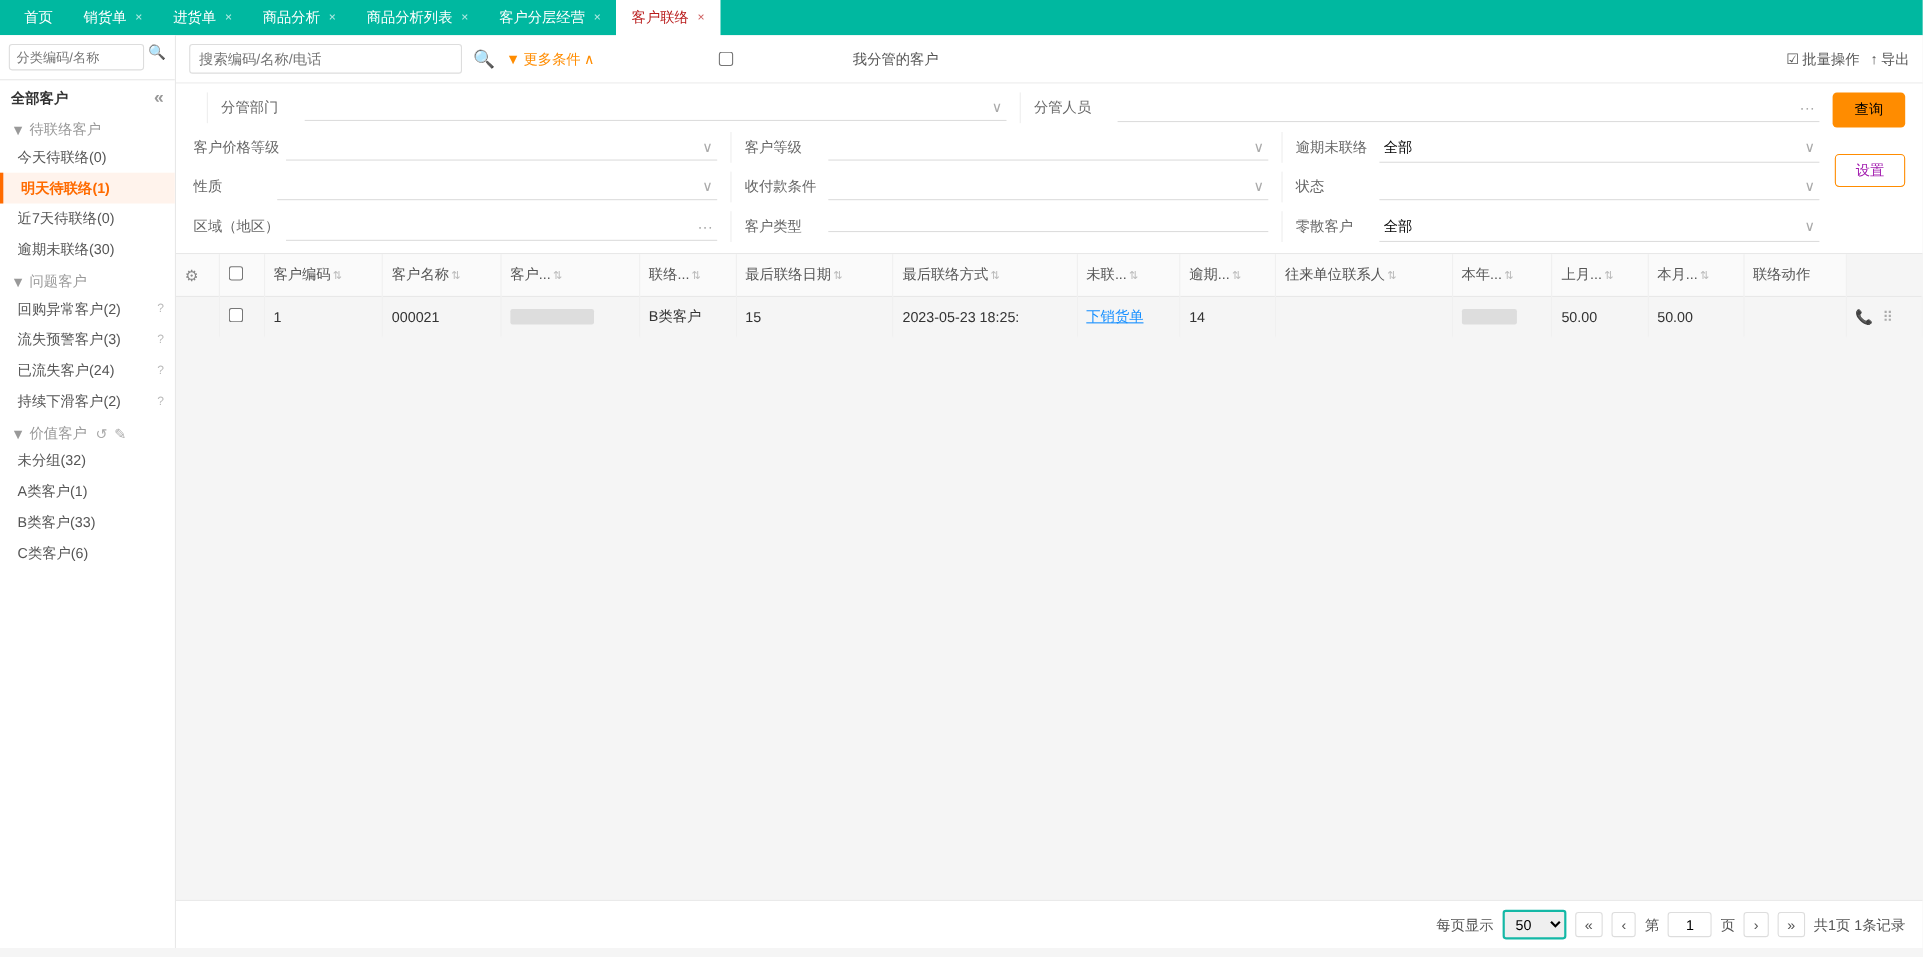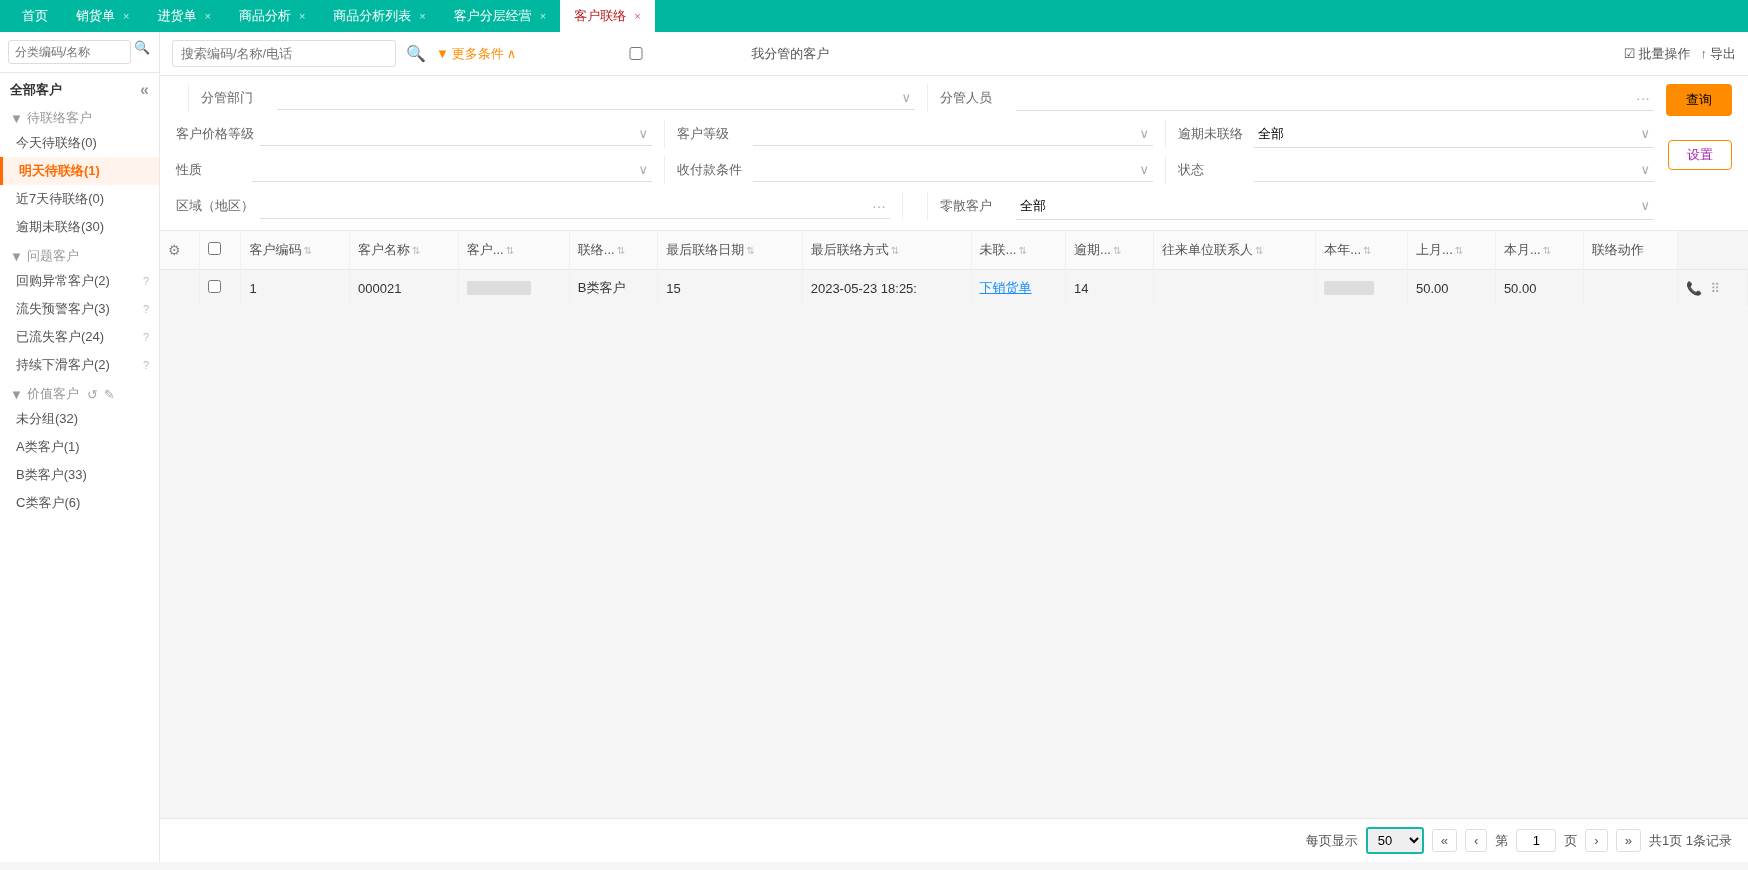--- a/index.html
+++ b/index.html
@@ -438,21 +438,21 @@
       <span>B类客户(33)</span>
     </div>
     <div class="sidebar-item">
       <span>C类客户(6)</span>
     </div>
   </div>
 
   <div class="content-area">
 
     <div class="filter-bar">
-      <input type="text" style="width: 224px;" placeholder="搜索编码/名称/电话">
+      <input type="text" style="width: 248px;" placeholder="搜索编码/名称/电话">
       <span class="filter-search-btn">🔍</span>
       <button class="more-conditions-btn">
         <span>▼</span>
         <span>更多条件</span>
         <span>∧</span>
       </button>
       <label class="my-customers-check">
         <input type="checkbox" style="">
         <span>我分管的客户</span>
       </label>
@@ -545,20 +545,26 @@
 
           <div class="filter-row" style="margin-bottom:0;">
             <div class="filter-cell">
               <span class="filter-label">区域（地区）</span>
               <div class="filter-select">
                 <span class="filter-select-text"></span>
                 <span class="filter-dots">···</span>
               </div>
             </div>
             <div class="filter-divider"></div>
+            <div class="filter-cell">
+              <span class="filter-label">客户类型</span>
+              <div class="filter-select">
+                <span class="filter-select-text"></span>
+              </div>
+            </div>
             <div class="filter-divider"></div>
             <div class="filter-cell">
               <span class="filter-label">零散客户</span>
               <div class="filter-select">
                 <span>全部</span>
                 <span class="filter-chevron">∨</span>
               </div>
             </div>
           </div>
         </div>
@@ -590,21 +596,21 @@
             <th>联络动作</th>
           </tr>
         </thead>
         <tbody id="table-body">
 
         <tr>
     <td></td>
     <td><input type="checkbox" style=""></td>
     <td>1</td>
     <td>000021</td>
-    <td><span style="display:inline-block;width:64px;height:14px;padding-left:12px;" class="blurred">Ea</span></td>
+    <td><span style="display:inline-block;width:76px;height:14px;padding-left:12px;" class="blurred">Ea</span></td>
     <td>B类客户</td>
     <td>15</td>
     <td>2023-05-23 18:25:</td>
     <td><span class="link-text">下销货单</span></td>
     <td>14</td>
     <td></td>
     <td><span style="display:inline-block;width:50px;height:14px;" class="blurred">&nbsp;</span></td>
     <td>50.00</td>
     <td>50.00</td>
     <td></td>

